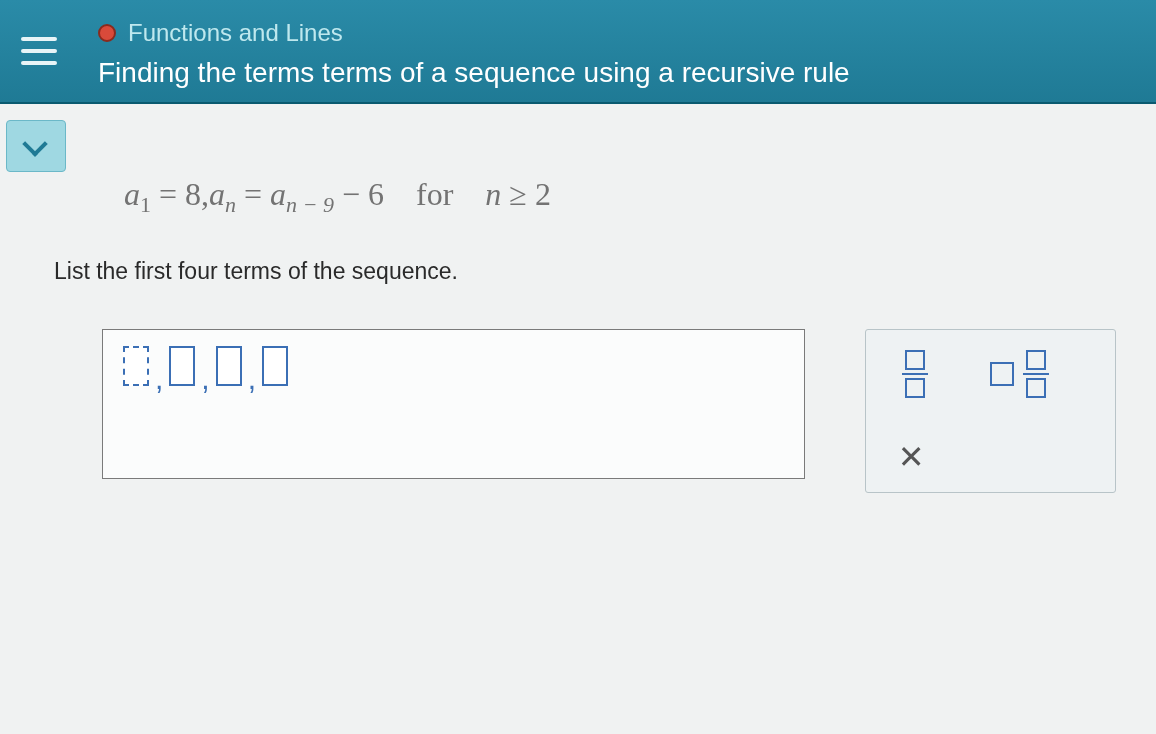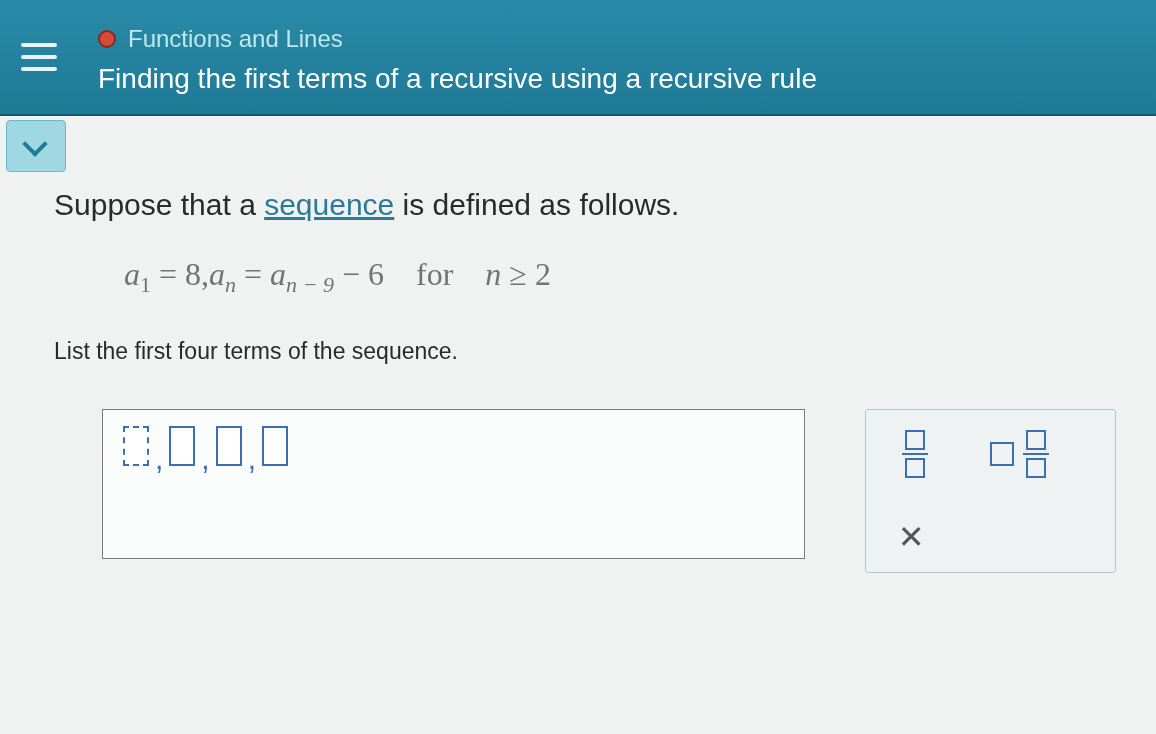--- a/index.html
+++ b/index.html
@@ -5,21 +5,21 @@
   * { box-sizing: border-box; margin: 0; padding: 0; }
   body {
     font-family: Arial, Helvetica, sans-serif;
     background: #f0f2f2;
     width: 1156px;
     height: 734px;
     overflow: hidden;
   }
   .header {
     background: linear-gradient(to bottom, #2a8ba8, #1f7a95);
-    height: 116px;
+    height: 104px;
     display: flex;
     align-items: center;
     padding-left: 0;
     border-bottom: 2px solid #0a5a70;
   }
   .menu-btn {
     width: 78px;
     height: 116px;
     display: flex;
     align-items: center;
@@ -216,33 +216,30 @@
       <span></span>
         <span></span>
         <span></span>
     </div>
   </div>
   <div class="header-text">
     <div class="unit-row">
       <div class="dot"></div>
       <div class="unit-label">Functions and Lines</div>
     </div>
-    <div class="topic-label">Finding the first terms of a recursive using a recursive rule</div>
+    <div class="topic-label">Finding the terms terms of a sequence using a recursive rule</div>
   </div>
 </div>
 
 <div class="expand-tab">
   <div class="chevron-down"></div>
 </div>
 
 <div class="content">
 
-  <p class="line1">
-    <span>Suppose that a </span><span class="seqlink">sequence</span><span> is defined as follows.</span>
-  </p>
 
   <div class="formula-row">
     <span>
       <span>a</span><span class="sub rm">1</span>
       <span class="rm">= 8,</span>
     </span>
     <span>
       <span>a</span><span class="sub">n</span>
       <span class="rm">=</span>
       <span>a</span><span class="sub">n − 9</span>

